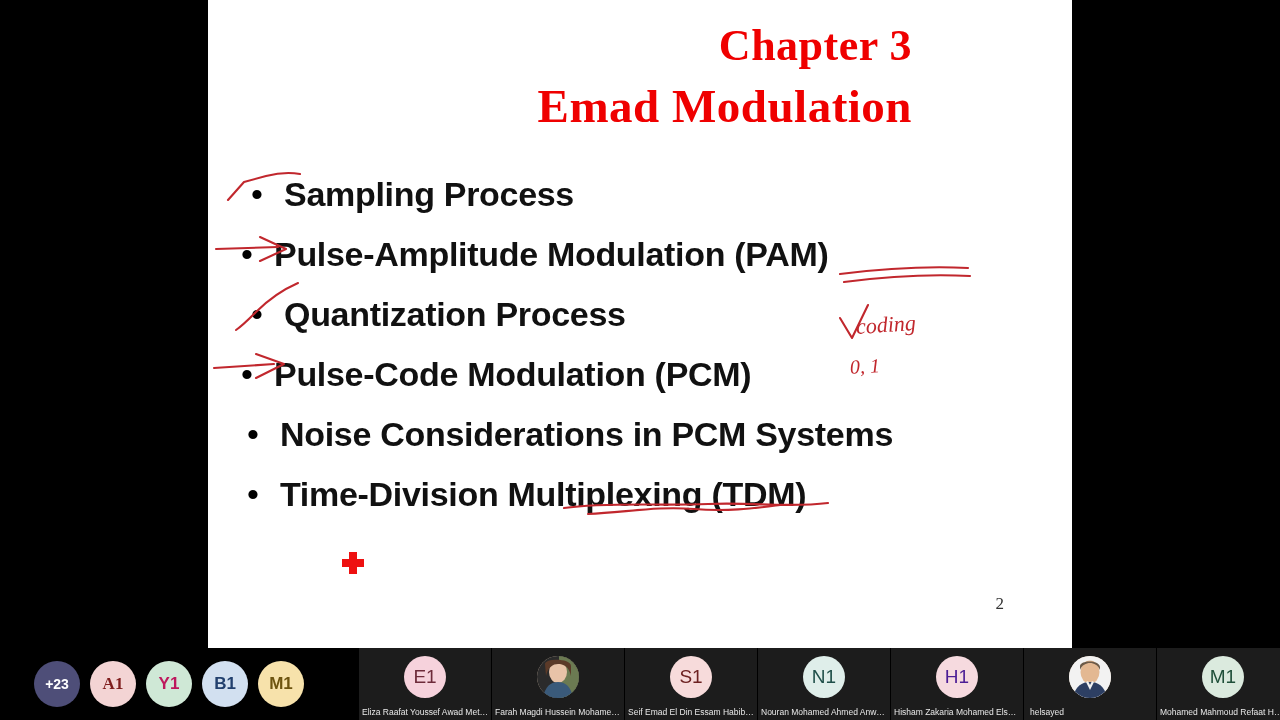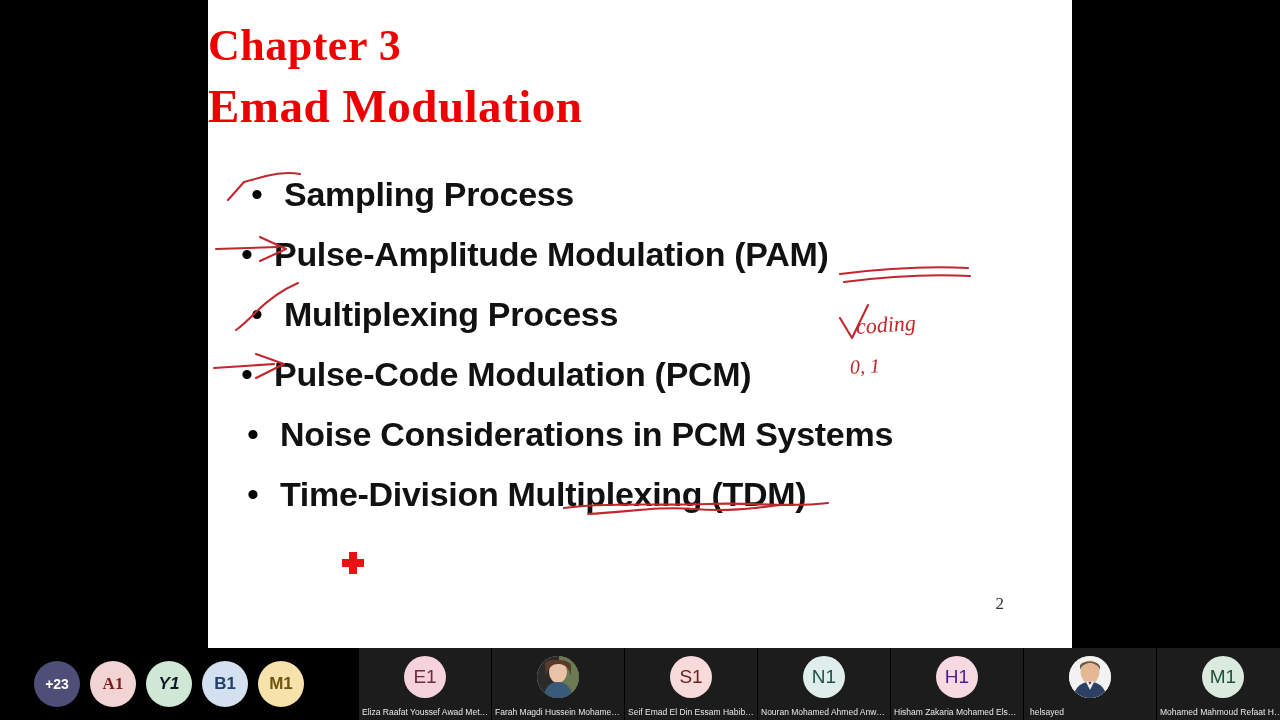--- a/index.html
+++ b/index.html
@@ -17,21 +17,21 @@
     background: #000;
   }
   #slide {
     position: absolute; left: 208px; top: 0; width: 864px; height: 648px;
     background: #ffffff;
     overflow: hidden;
   }
 
   .slide-title {
     position: absolute; left: 0; top: 16px; width: 704px;
-    text-align: left;
+    text-align: right;
     font-family: "Liberation Serif", "DejaVu Serif", serif;
     font-weight: bold;
     font-size: 44px;
     line-height: 60px;
     color: #ef0000;
     letter-spacing: 0.5px;
   }
   .slide-title .line2 { display: block; font-size: 47px; }
 
   
@@ -188,21 +188,21 @@
 
         <div class="bullet-row indent-b">
           <span class="bullet-dot">•</span>
           <span class="gap"></span>
           <span class="bullet-text">Pulse-Amplitude Modulation (PAM)</span>
         </div>
 
         <div class="bullet-row indent-a">
           <span class="bullet-dot">•</span>
           <span class="gap"></span>
-          <span class="bullet-text">Multiplexing Process</span>
+          <span class="bullet-text">Quantization Process</span>
         </div>
 
         <div class="bullet-row indent-b">
           <span class="bullet-dot">•</span>
           <span class="gap"></span>
           <span class="bullet-text">Pulse-Code Modulation (PCM)</span>
         </div>
 
         <div class="bullet-row indent-c">
           <span class="bullet-dot">•</span>
@@ -252,21 +252,21 @@
 
   <div id="filmstrip">
 
     <div id="avatar-rail">
       <div class="rail-avatar small-label" style="background: rgb(78, 78, 120); color: rgb(255, 255, 255);">
         <span>+23</span>
       </div>
       <div class="rail-avatar" style="background: rgb(243, 212, 212); color: #7f1d1d; font-family: Liberation Serif, serif;">
         <span>A1</span>
       </div>
-      <div class="rail-avatar" style="background: rgb(207, 232, 214); color: #0f172a; font-style: italic;">
+      <div class="rail-avatar" style="background: rgb(207, 232, 214); color: #be185d;">
         <span>Y1</span>
       </div>
       <div class="rail-avatar" style="background: rgb(210, 224, 240); color: rgb(34, 64, 110);">
         <span>B1</span>
       </div>
       <div class="rail-avatar" style="background: rgb(247, 226, 171); color: rgb(109, 84, 16);">
         <span>M1</span>
       </div>
     </div>
 

